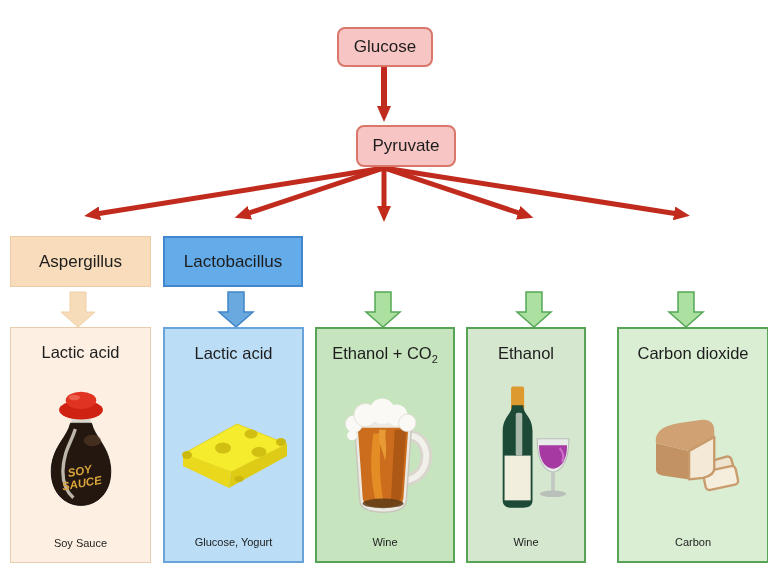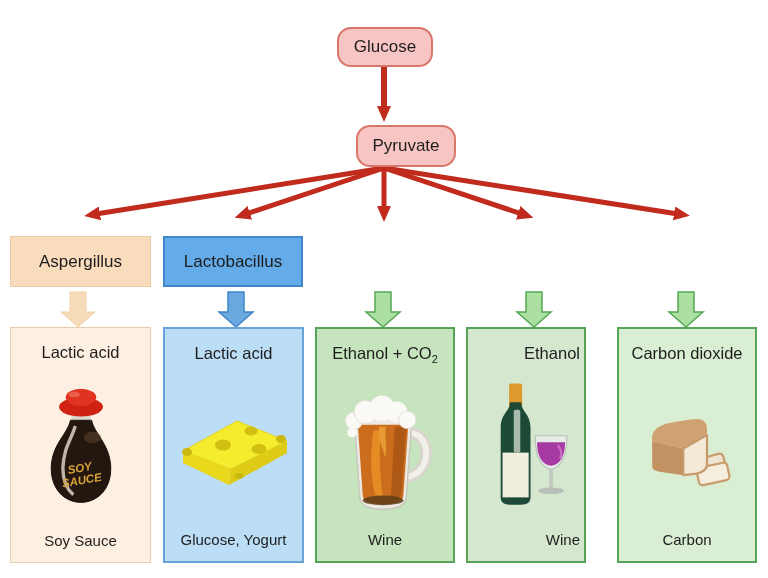--- a/index.html
+++ b/index.html
@@ -1,43 +1,43 @@
 <!DOCTYPE html>
 <html><head>
 <meta charset="utf-8">
 <style>
   html,body{margin:0;padding:0;background:#ffffff;}
   body{font-family:"Liberation Sans",sans-serif;color:#1d1d1d;}
   .canvas{position:relative;width:768px;height:578px;background:#ffffff;overflow:hidden;}
 
   
   .pnode{position:absolute;display:flex;align-items:center;justify-content:center;
-         background:#f7c5c3;border:2px solid #d9776a;border-radius:14px;font-size:17px;}
+         background:#f7c5c3;border:2px solid #d9776a;border-radius:8px;font-size:17px;}
   #node-glucose{left:337px;top:27px;width:92px;height:36px;}
   #node-pyruvate{left:336px;top:125px;width:96px;height:38px;margin-left:20px;}
 
   
   .org{position:absolute;top:236px;height:51px;display:flex;align-items:center;
        justify-content:center;font-size:17px;box-sizing:border-box;}
   #org-aspergillus{left:10px;width:141px;background:#f9dcbb;border:1px solid #ecccA4;}
   #org-lactobacillus{left:163px;width:140px;background:#64ace9;border:2px solid #4186cf;}
   #org-saccharomyces{left:315px;width:440px;background:#98d385;border:2px solid #51a051;}
 
   
   .card{position:absolute;top:327px;height:236px;display:flex;flex-direction:column;
         align-items:center;justify-content:space-between;box-sizing:border-box;
         padding:15px 4px 13px;}
   .card .chem{font-size:16.5px;white-space:nowrap;}
-  .card .food{font-size:15px;white-space:nowrap;}
+  .card .food{font-size:11px;white-space:nowrap;}
   .card sub{font-size:11px;}
   #card-soy{left:10px;width:141px;background:#fdf0e2;border:1px solid #e8cdad;}
   #card-cheese{left:163px;width:141px;background:#bbddf6;border:2px solid #68a3da;}
   #card-beer{left:315px;width:140px;background:#c6e4bd;border:2px solid #57a457;gap:9px;}
-  #card-wine{left:466px;width:120px;background:#d6e7d0;border:2px solid #57a457;align-items:flex-end;}
-  #card-bread{left:617px;width:140px;background:#d9eed3;border:2px solid #57a457;gap:44px;}
+  #card-wine{left:466px;width:120px;background:#d6e7d0;border:2px solid #57a457;}
+  #card-bread{left:617px;width:152px;background:#d9eed3;border:2px solid #57a457;gap:44px;}
 
   svg.overlay{position:absolute;left:0;top:0;width:768px;height:578px;pointer-events:none;}
 </style>
 </head>
 <body>
 
 <div class="canvas">
 
   <svg class="overlay" viewBox="0 0 768 578">
     <defs>

